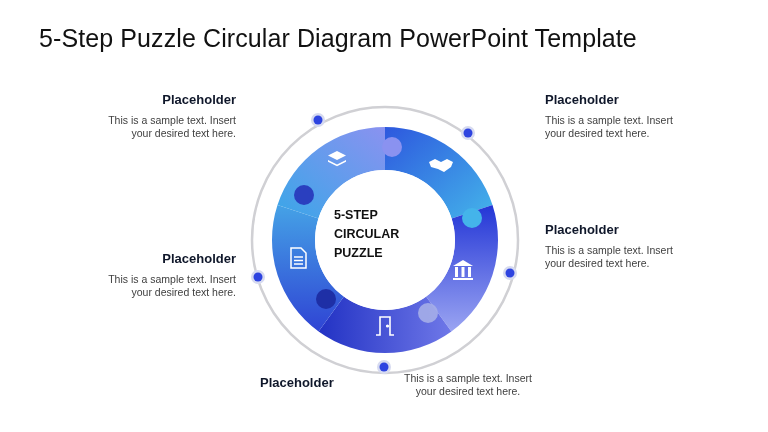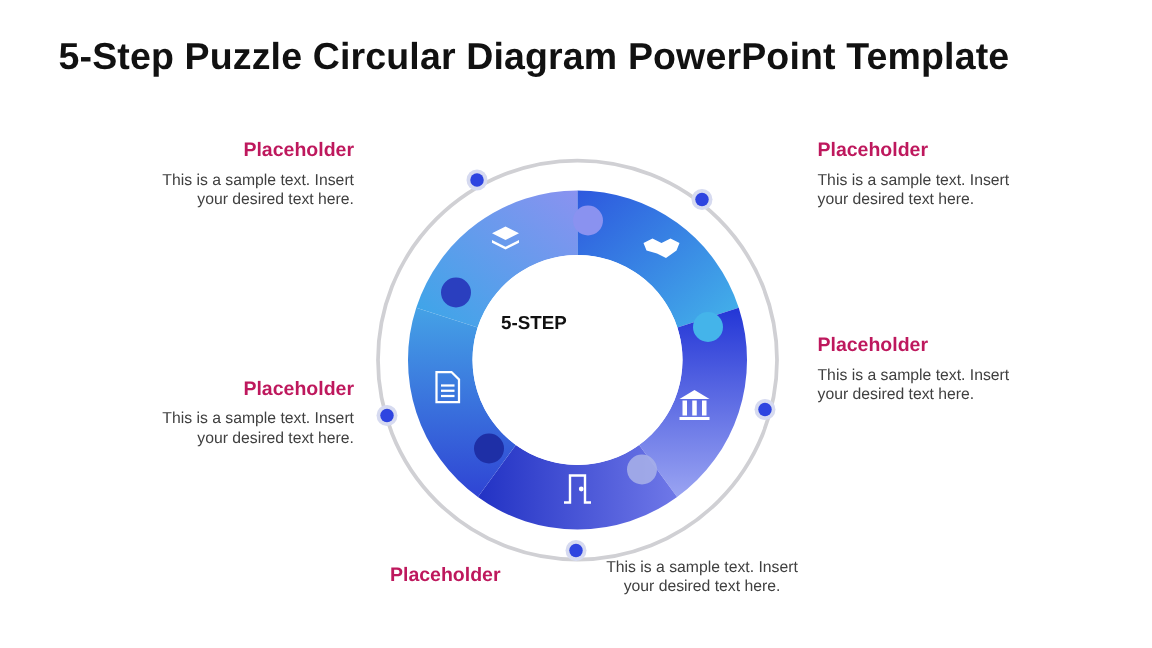--- a/index.html
+++ b/index.html
@@ -1,19 +1,19 @@
 <!DOCTYPE html>
 <html><head>
 <meta charset="utf-8">
 <style>
   html, body { margin:0; padding:0; }
   body { width:768px; height:432px; background:#ffffff; position:relative; overflow:hidden; font-family:"Liberation Sans", sans-serif; }
-  .title { position:absolute; left:39px; top:24px; font-size:25px; color:#111; font-family:"Liberation Sans", sans-serif; letter-spacing:0.1px;font-weight:bold; }
+  .title { position:absolute; left:39px; top:24px; font-size:25px; color:#111; font-family:"Liberation Sans", sans-serif; letter-spacing:0.1px; }
   .ph { position:absolute; width:170px; }
-  .ph .h { font-weight:bold; font-size:13px; color:#be185d; margin-bottom:7px; }
+  .ph .h { font-weight:bold; font-size:13px; color:#0f172a; margin-bottom:7px; }
   .ph .t { font-size:10.5px; color:#404040; line-height:12.5px; }
   .ph.right { text-align:left; }
   .ph.left { text-align:right; }
   .ph.center { text-align:center; }
   svg.diagram { position:absolute; left:0; top:0; }
   .center-label { position:absolute; left:334px; top:206px; width:100px; text-align:left; font-weight:bold; font-size:12.5px; line-height:19px; color:#111; }
 </style>
 </head>
 <body>
 
@@ -105,20 +105,22 @@
       <circle cx="258" cy="277" r="4.5" fill="#2e44e0"></circle>
     </g>
   <g>
       <circle cx="384" cy="367" r="7" fill="#d6daf0"></circle>
       <circle cx="384" cy="367" r="4.5" fill="#2e44e0"></circle>
     </g>
 </svg>
 
 <div class="center-label">
   <div>5-STEP</div>
+  <div>CIRCULAR</div>
+  <div>PUZZLE</div>
 </div>
 
 <div class="ph left" style="left:66px; top:92px;">
   <div class="h">Placeholder</div>
   <div class="t">This is a sample text. Insert</div>
   <div class="t">your desired text here.</div>
 </div>
 
 <div class="ph right" style="left:545px; top:92px;">
   <div class="h">Placeholder</div>

